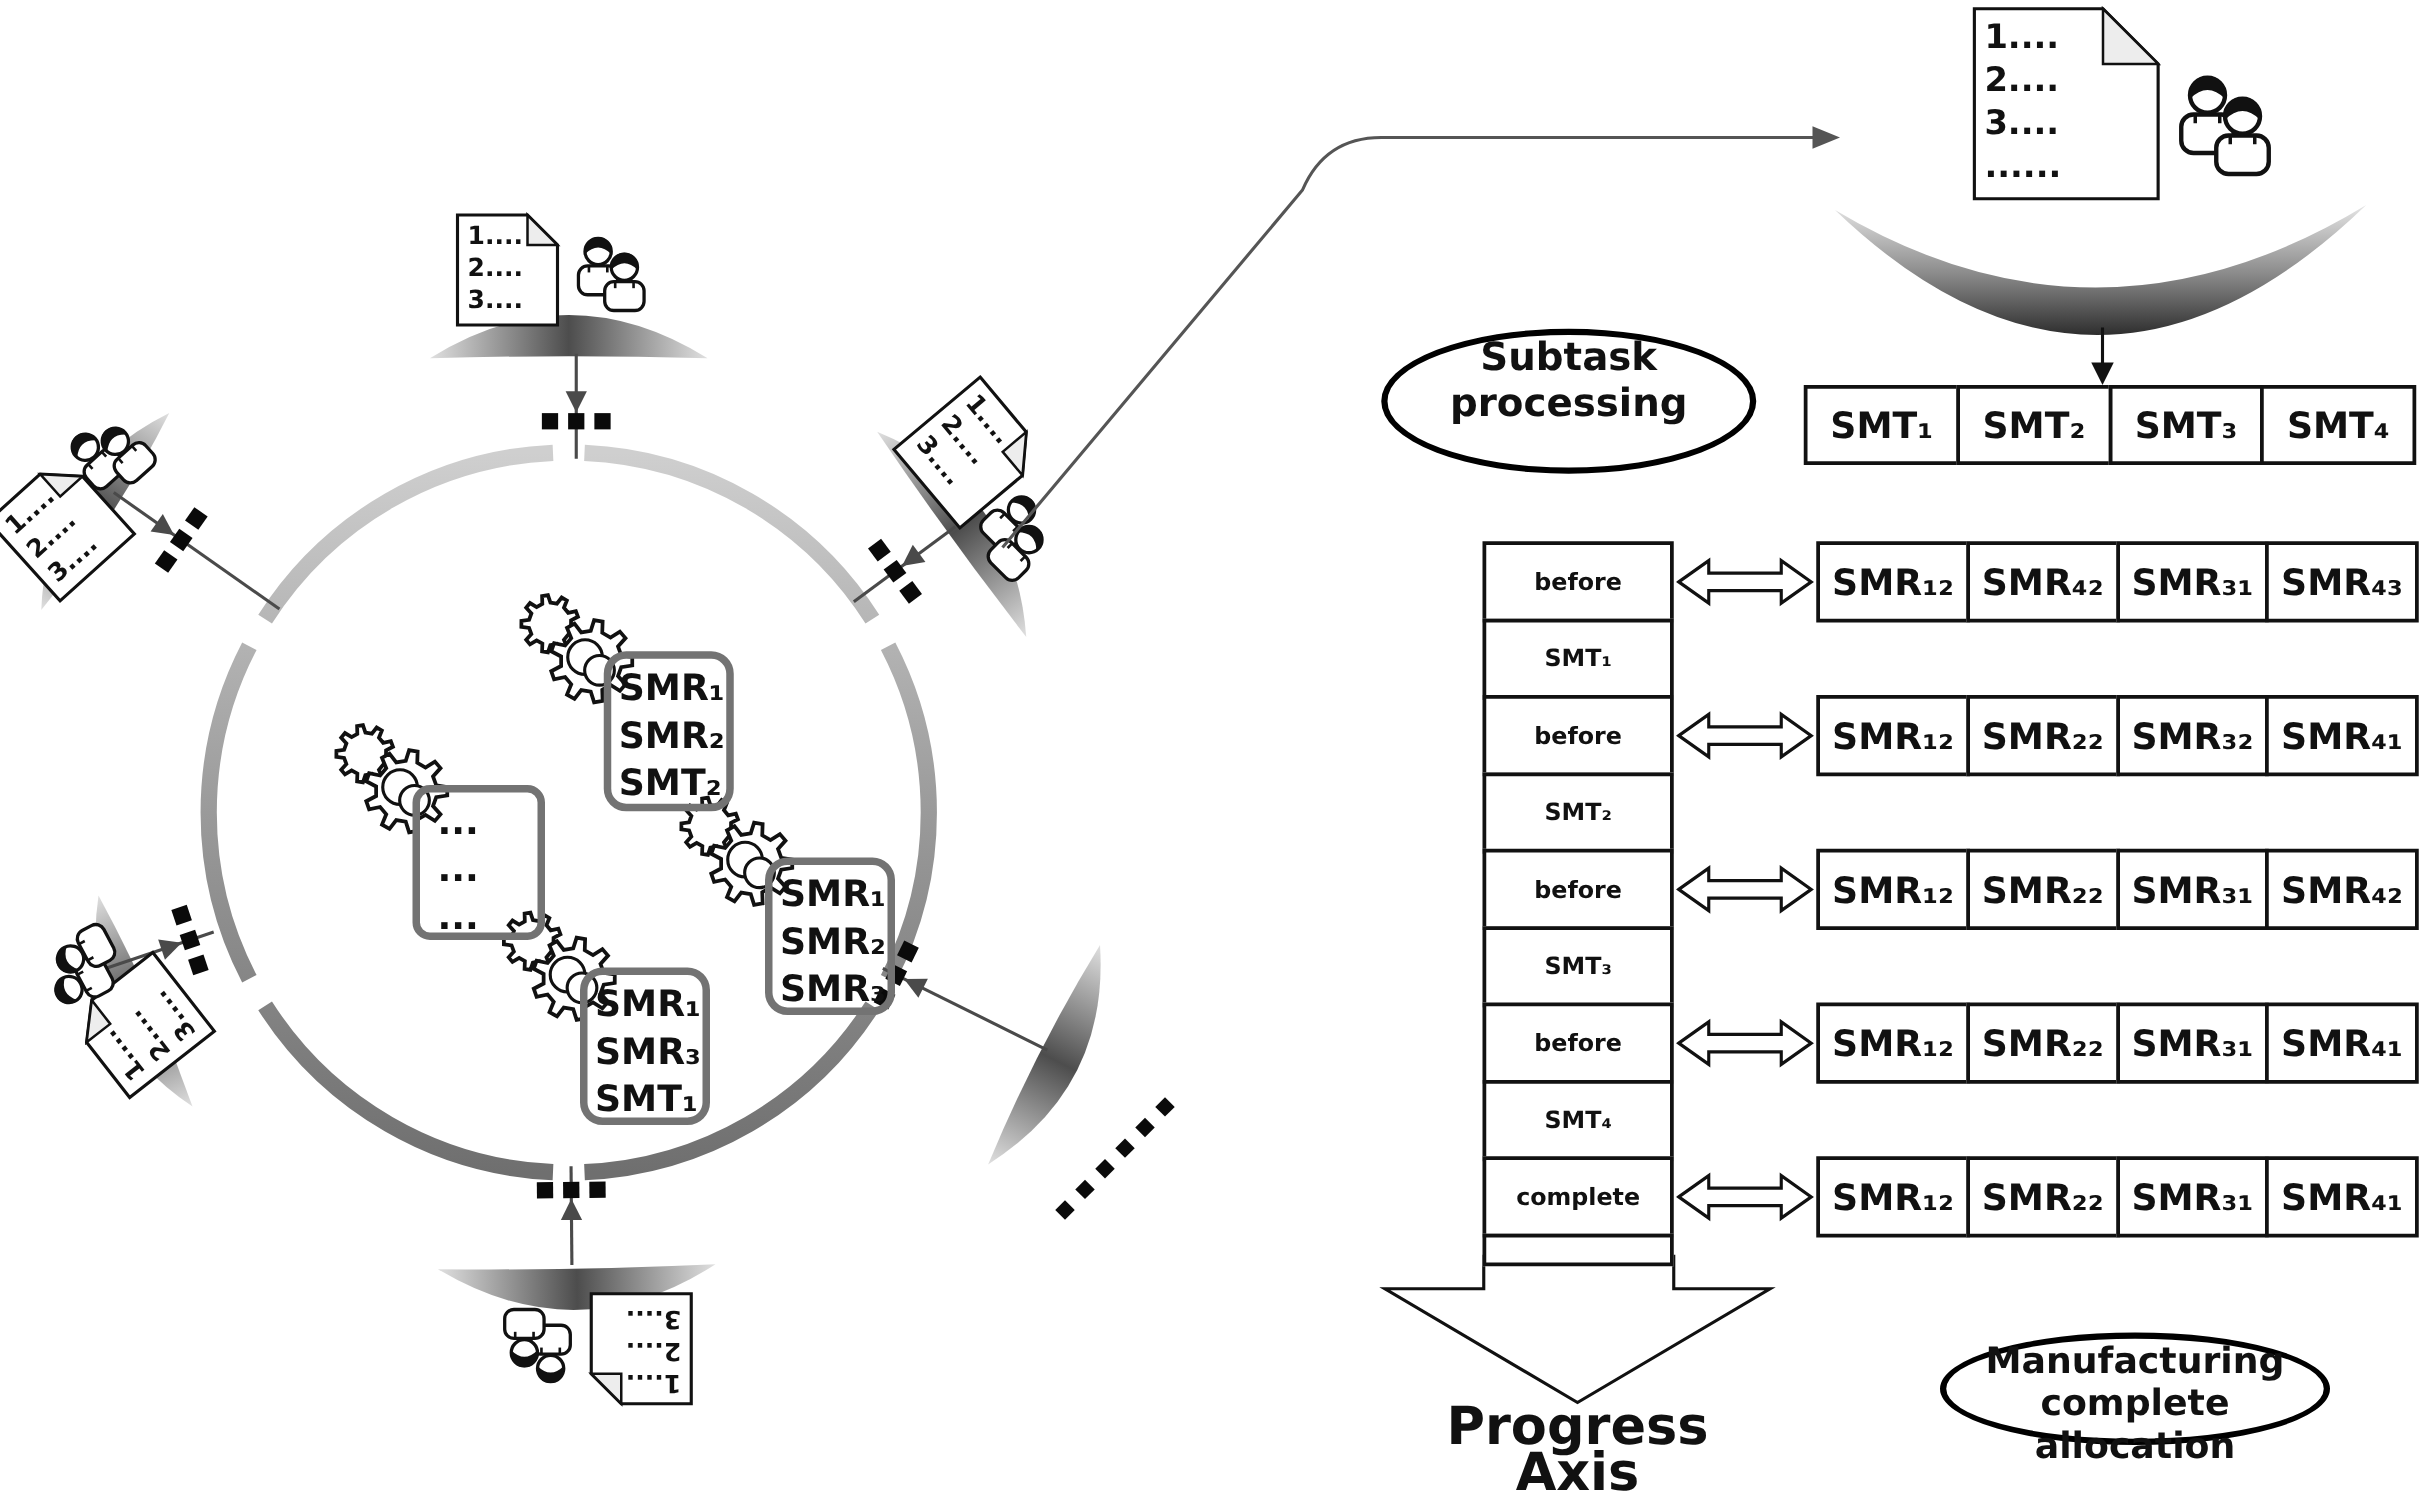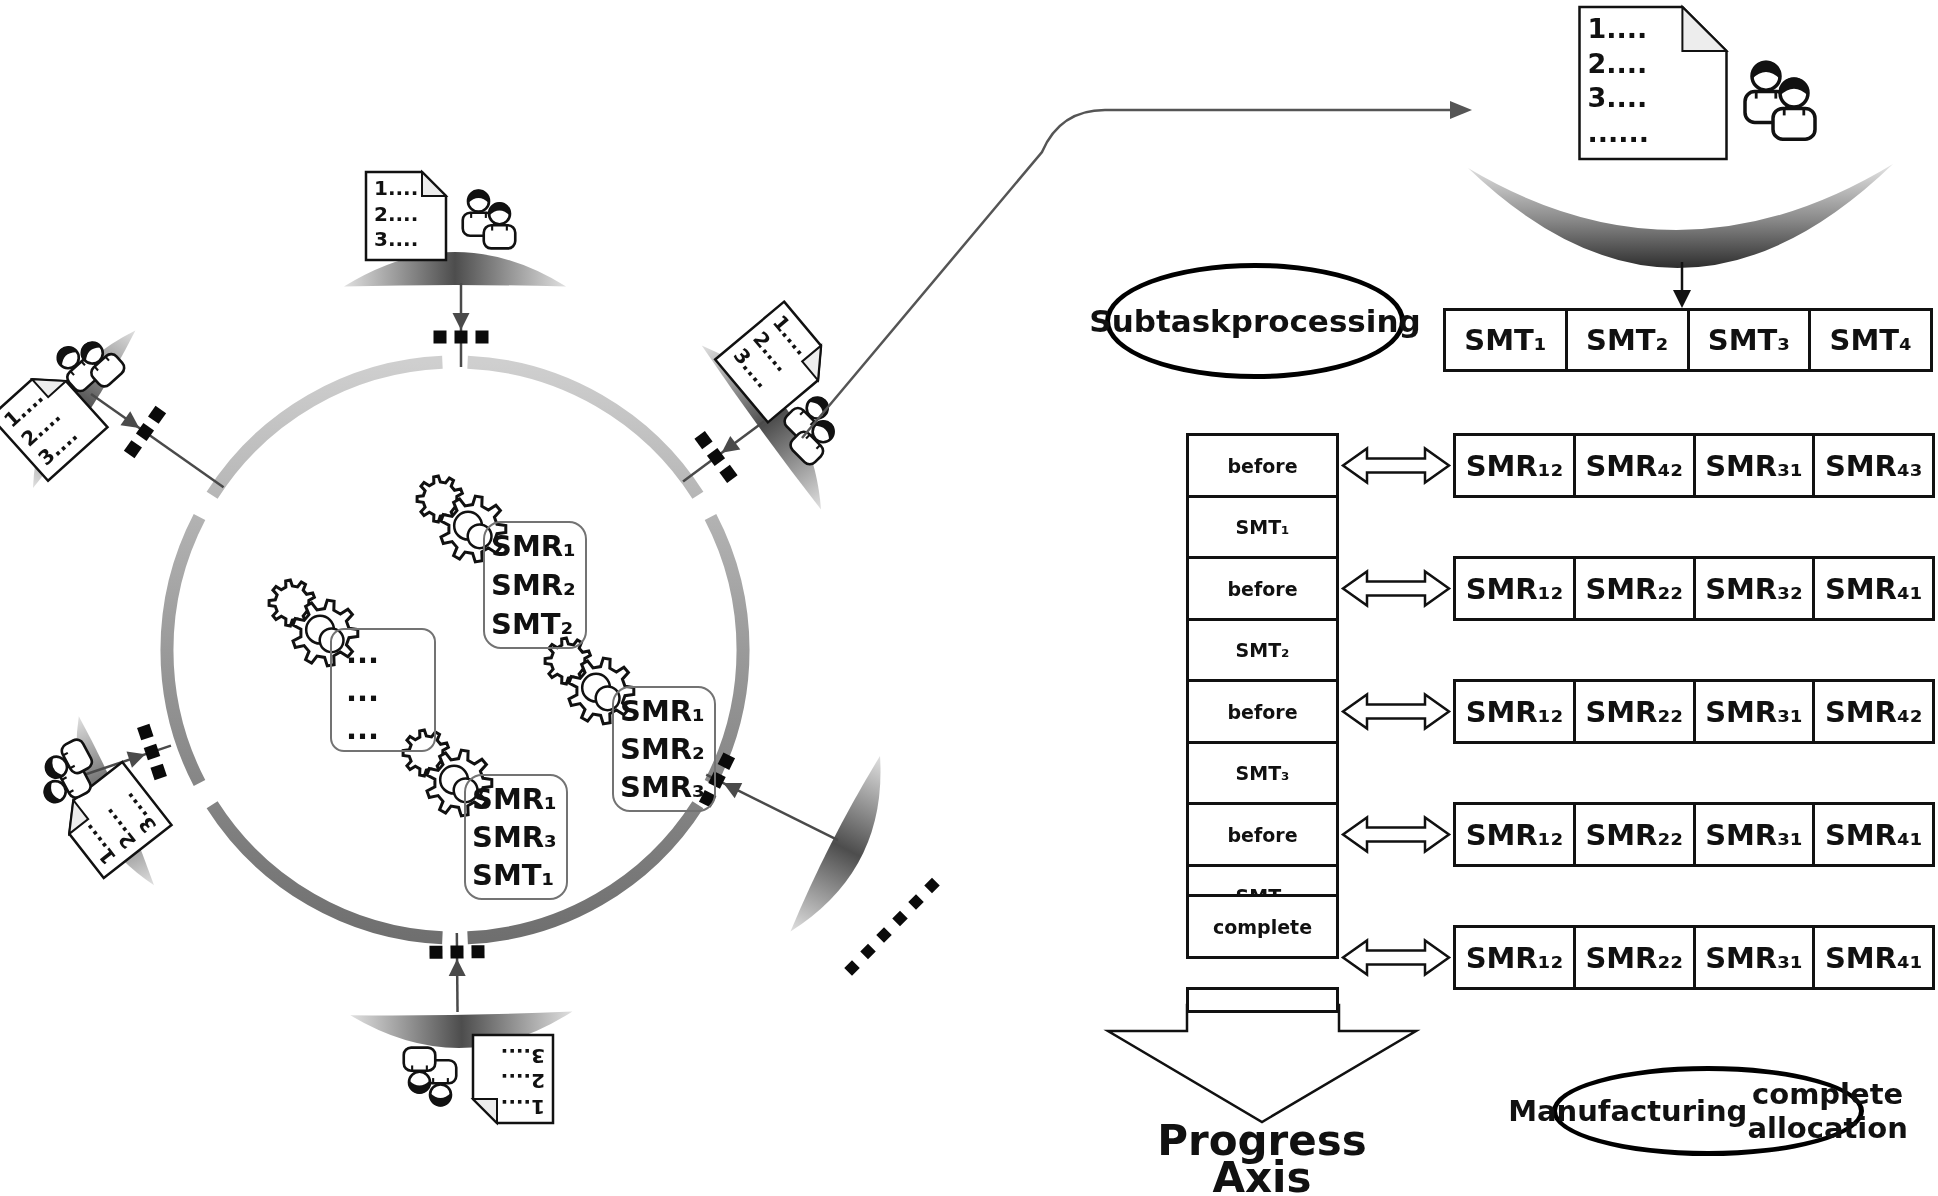--- a/index.html
+++ b/index.html
@@ -1,24 +1,24 @@
 <!DOCTYPE html>
 <html><head>
 <meta charset="utf-8">
 <style>
   html,body{margin:0;padding:0;background:#fff;}
   #canvas{position:relative;width:1938px;height:1196px;overflow:hidden;background:#fff;
           font-family:"DejaVu Sans",sans-serif;font-weight:bold;color:#111;}
   #art{position:absolute;left:0;top:0;z-index:1;}
-  .agentbox{position:absolute;z-index:2;border:2px solid #737373;border-radius:18px;
+  .agentbox{position:absolute;z-index:2;border:6px solid #737373;border-radius:18px;
             background:transparent;display:flex;flex-direction:column;justify-content:space-between;
             padding:4px 0 4px 6px;box-sizing:border-box;}
   .agentbox span{font-size:29px;line-height:38px;display:block;}
   .ellipse{position:absolute;z-index:2;border:5px solid #000;border-radius:50%;background:#fff;
-           display:flex;flex-direction:row;align-items:center;justify-content:center;
+           display:flex;flex-direction:column;align-items:center;
            text-align:center;box-sizing:border-box;}
   .cellrow{position:absolute;z-index:2;display:flex;box-sizing:border-box;}
   .cell{flex:1;border:3px solid #111;margin-left:-3px;background:#fff;display:flex;
         align-items:center;justify-content:center;font-size:29px;box-sizing:border-box;}
   .cell:first-child{margin-left:0;}
   .colcell{position:absolute;z-index:2;left:1186px;width:153px;height:65px;border:3px solid #111;
            background:#fff;display:flex;align-items:center;justify-content:center;
            font-size:19px;box-sizing:border-box;}
   .lbl{position:absolute;z-index:2;text-align:center;}
 </style>
@@ -368,21 +368,21 @@
   </div>
 
   <div class="colcell" style="top:433px;">before</div>
   <div class="colcell" style="top:494.5px;">SMT₁</div>
   <div class="colcell" style="top:556px;">before</div>
   <div class="colcell" style="top:617.5px;">SMT₂</div>
   <div class="colcell" style="top:679px;">before</div>
   <div class="colcell" style="top:740.5px;">SMT₃</div>
   <div class="colcell" style="top:802px;">before</div>
   <div class="colcell" style="top:863.5px;">SMT₄</div>
-  <div class="colcell" style="top:894px;">complete</div>
+  <div class="colcell" style="top:925px;">complete</div>
   <div class="colcell" style="top:987px;height:26px;"></div>
 
   <div class="cellrow" style="left:1453px;top:433px;width:482px;height:65px;">
     <div class="cell">SMR₁₂</div>
     <div class="cell">SMR₄₂</div>
     <div class="cell">SMR₃₁</div>
     <div class="cell">SMR₄₃</div>
   </div>
   <div class="cellrow" style="left:1453px;top:556px;width:482px;height:65px;">
     <div class="cell">SMR₁₂</div>

